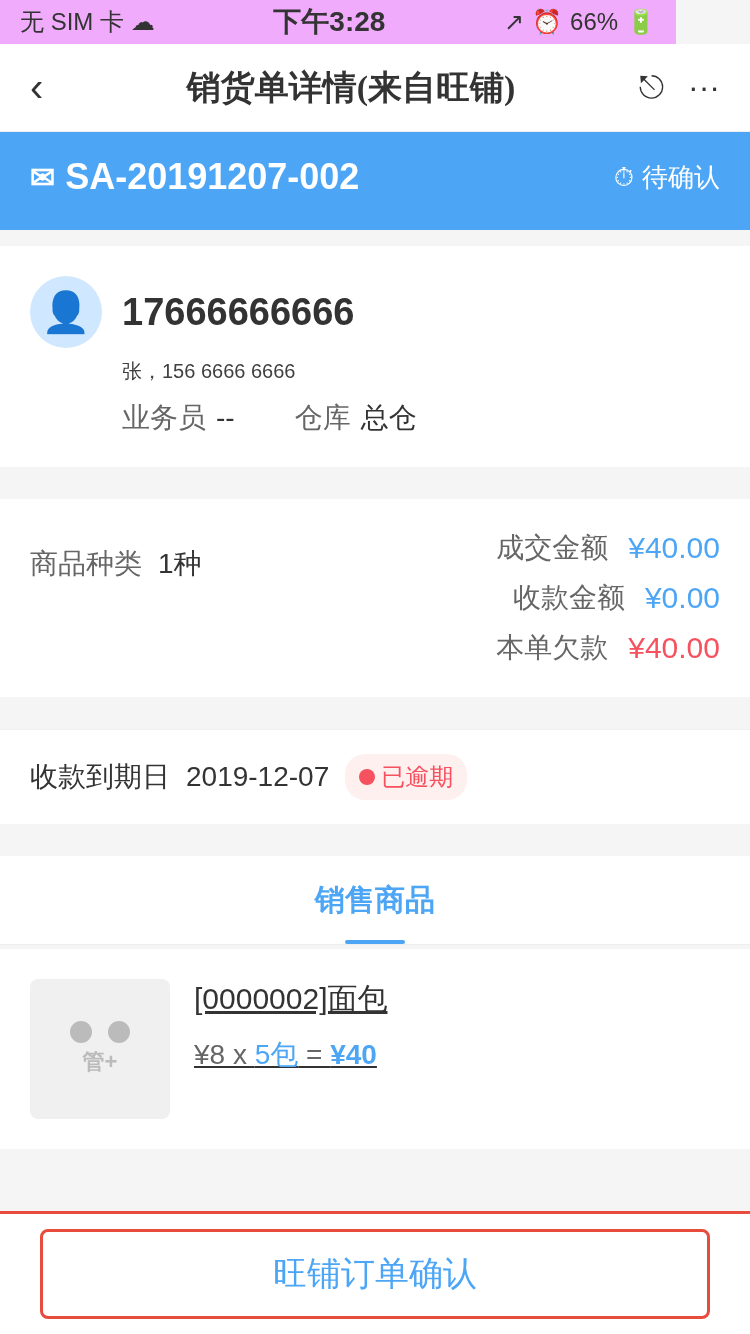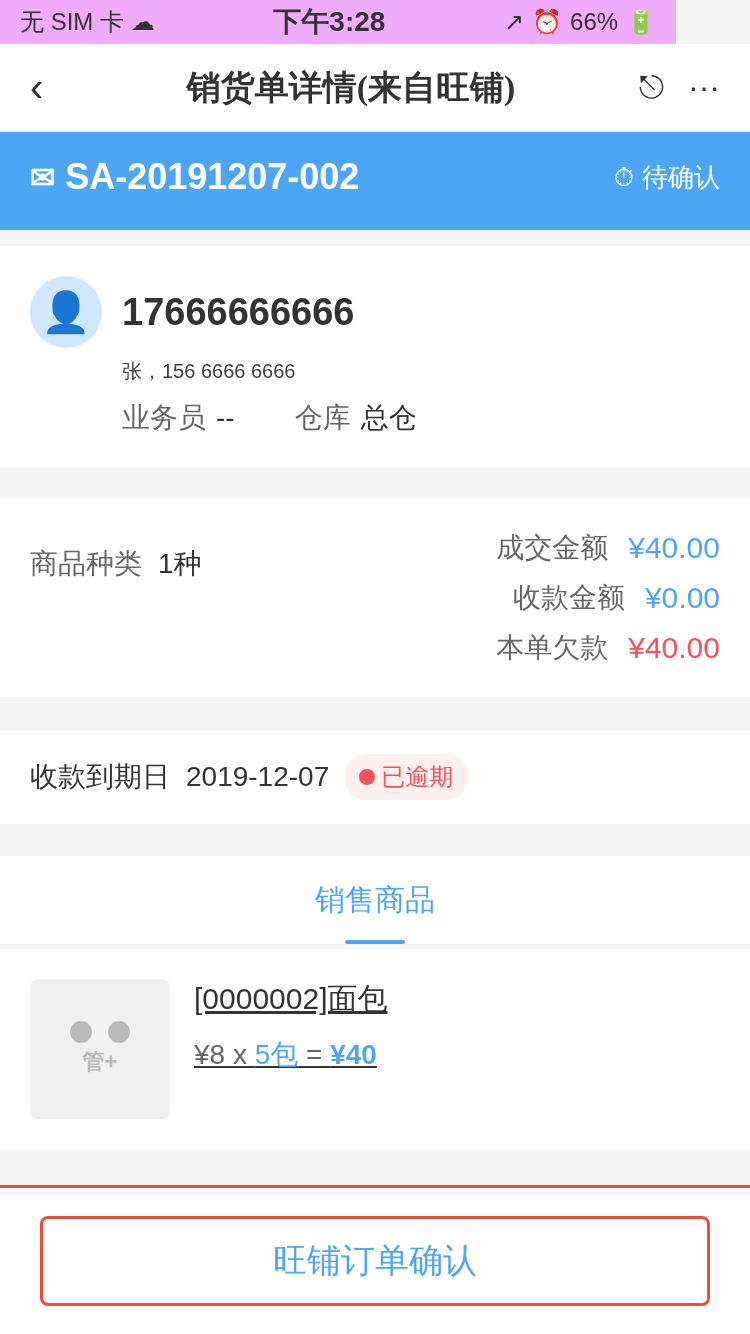--- a/index.html
+++ b/index.html
@@ -236,20 +236,21 @@
       flex-direction: column;
       align-items: center;
       justify-content: center;
       font-size: 30px;
       cursor: pointer;
       position: relative;
       color: #666;
     }
     .tab-item.active {
       color: #4da6f5;
+      font-weight: bold;
     }
     .tab-underline {
       position: absolute;
       bottom: 0;
       width: 60px;
       height: 4px;
       background: #4da6f5;
       border-radius: 2px;
     }
 
@@ -311,21 +312,21 @@
     .product-price .qty { color: #4da6f5; }
     .product-price .total { color: #4da6f5; font-weight: bold; }
 
     
     .bottom-bar {
       position: fixed;
       bottom: 0;
       left: 0;
       width: 750px;
       background: #fff;
-      padding: 28px 40px;
+      padding: 15px 40px;
       border-top: 3px solid #e74c3c;
     }
     .confirm-btn {
       width: 100%;
       height: 90px;
       background: #fff;
       border: 3px solid #e74c3c;
       border-radius: 8px;
       font-size: 34px;
       color: #4da6f5;

